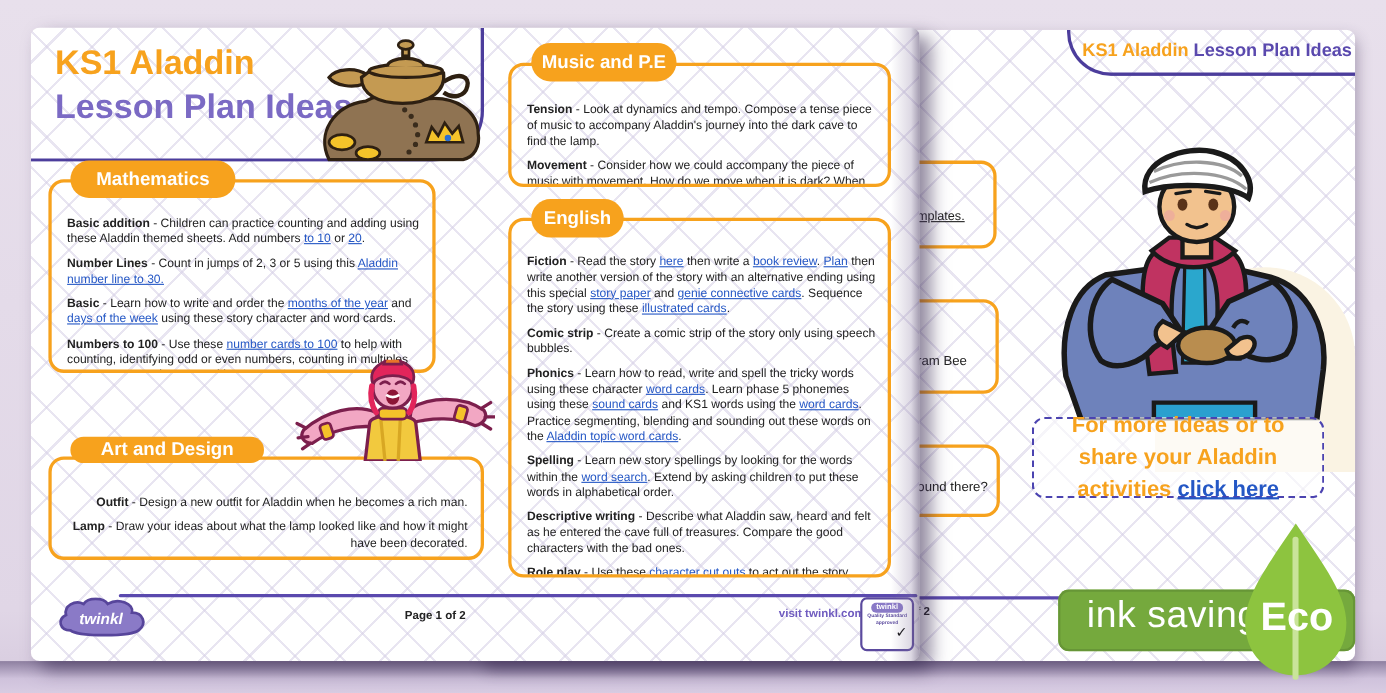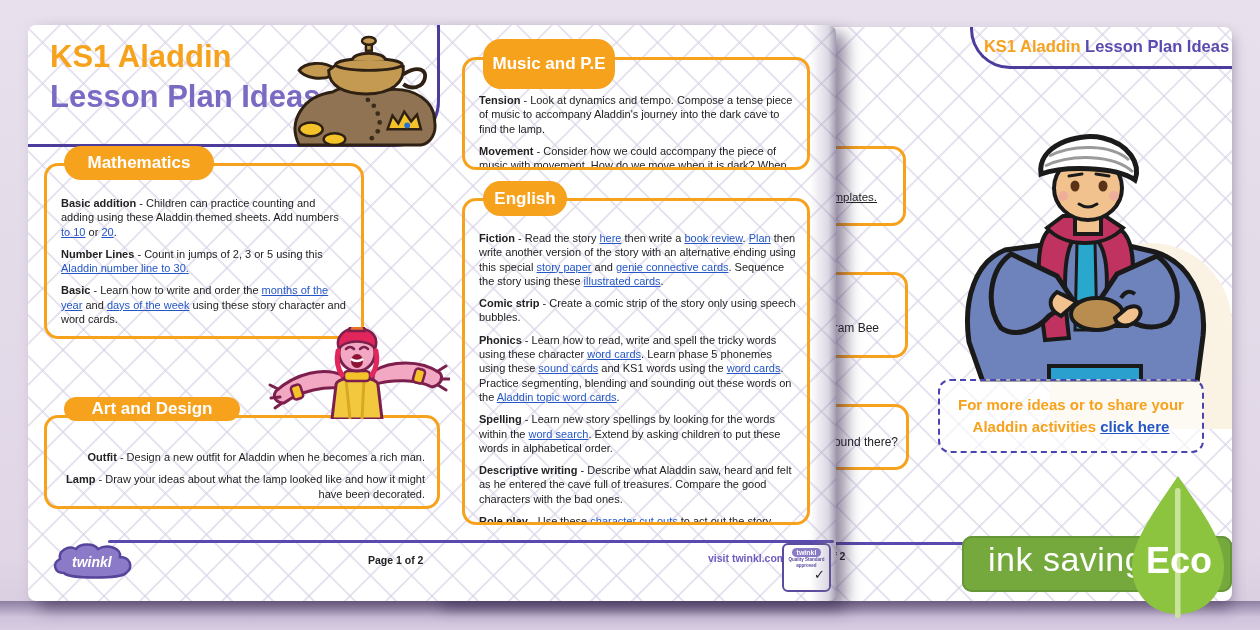--- a/index.html
+++ b/index.html
@@ -28,24 +28,24 @@
            border-right:3px solid #4c3d9c; border-bottom:3px solid #4c3d9c;
            border-radius:0 0 46px 0; }
   .title1 { position:absolute; left:22px; top:14px; font-size:31px; font-weight:700; color:#f7a21d; }
   .title2 { position:absolute; left:22px; top:54px; font-size:31px; font-weight:700; color:#7b6ac4; }
 
   
   .badge { position:absolute; background:#f7a21d; color:#fff; font-weight:700; font-size:17px;
            border-radius:18px; display:flex; align-items:center; justify-content:center; z-index:4; }
   .obox  { position:absolute; border:3px solid #f7a21d; border-radius:14px; overflow:hidden; z-index:3; }
   #math-badge    { left:36px;  top:121px; width:150px; height:34px; }
-  #math-box      { left:16px;  top:138px; width:320px; height:176px; padding:30px 12px 6px 14px; }
+  #math-box      { left:16px;  top:138px; width:352px; height:176px; padding:30px 12px 6px 14px; }
   #art-badge     { left:36px;  top:372px; width:176px; height:24px; }
   #art-box       { left:16px;  top:390px; width:396px; height:94px;  padding:32px 12px 10px 14px;text-align:right; }
-  #music-badge   { left:455px; top:14px;  width:132px; height:50px;text-align:center; }
+  #music-badge   { left:455px; top:14px;  width:132px; height:35px;text-align:center; }
   #music-box     { left:434px; top:32px;  width:348px; height:113px; padding:33px 12px 6px 14px; }
   #english-badge { left:455px; top:156px; width:84px;  height:35px; }
   #english-box   { left:434px; top:173px; width:348px; height:327px; padding:30px 10px 6px 14px; }
 
   .para { font-size:11px; line-height:1.3; color:#222; margin:0 0 8px; }
   .para .b { font-weight:700; }
   .lnk { color:#2457c5; text-decoration:underline; cursor:pointer; }
 
   
   .footer-line { position:absolute; height:3px; background:#5a49ae; border-radius:2px; }
@@ -74,21 +74,21 @@
   #frag1 { right:326px; top:119px; height:80px; }
   #frag2 { right:324px; top:245px; height:86px; }
   #frag3 { right:323px; top:377px; height:66px; }
   .frag-text { position:absolute; font-size:12px; color:#222; }
   .blob { position:absolute; left:610px; top:216px; width:182px; height:186px;
           background:#faf3e3; border-radius:110px 90px 0 0; }
   #aladdin-illustration { position:absolute; left:505px; top:103px; width:290px; height:252px; }
   #promo-box { position:absolute; left:498px; top:352px; width:266px; height:74px;
                border:2.5px dashed #4b43b0; border-radius:12px; background:rgba(255,255,255,.6);
                display:flex; align-items:center; justify-content:flex-start; text-align:center;
-               font-size:15px; font-weight:700; color:#f7a21d; line-height:1.45; padding:4px 10px; }
+               font-size:20px; font-weight:700; color:#f7a21d; line-height:1.45; padding:4px 10px; }
   #p2-footer-line { left:0; top:515px; width:792px; }
   #p2-page-ind { position:absolute; left:350px; top:523px; font-size:10.5px; font-weight:700; color:#222; }
 
   
   #eco-rect { position:absolute; left:962px; top:536px; width:270px; height:56px; z-index:5;
               background:#75a93d; border-radius:10px; box-shadow:inset 0 0 0 2px #679637; }
   #eco-label { position:absolute; left:26px; top:4px; font-size:34px; color:#fff; letter-spacing:.5px; }
   #eco-leaf { position:absolute; left:1118px; top:474px; width:120px; height:146px; z-index:6; }
   #eco-text { position:absolute; left:1143px; top:540px; width:72px; text-align:center;
               font-size:36px; font-weight:700; color:#fff; z-index:7; }

